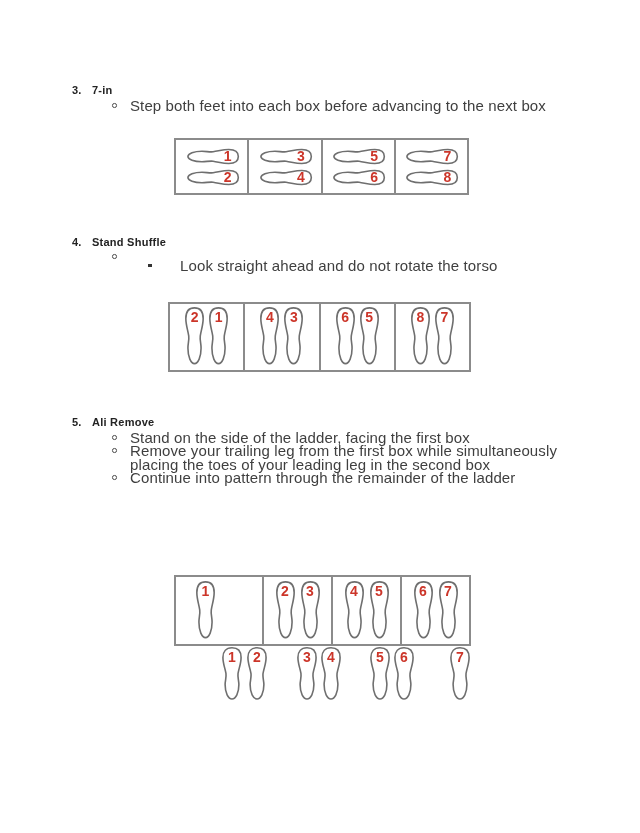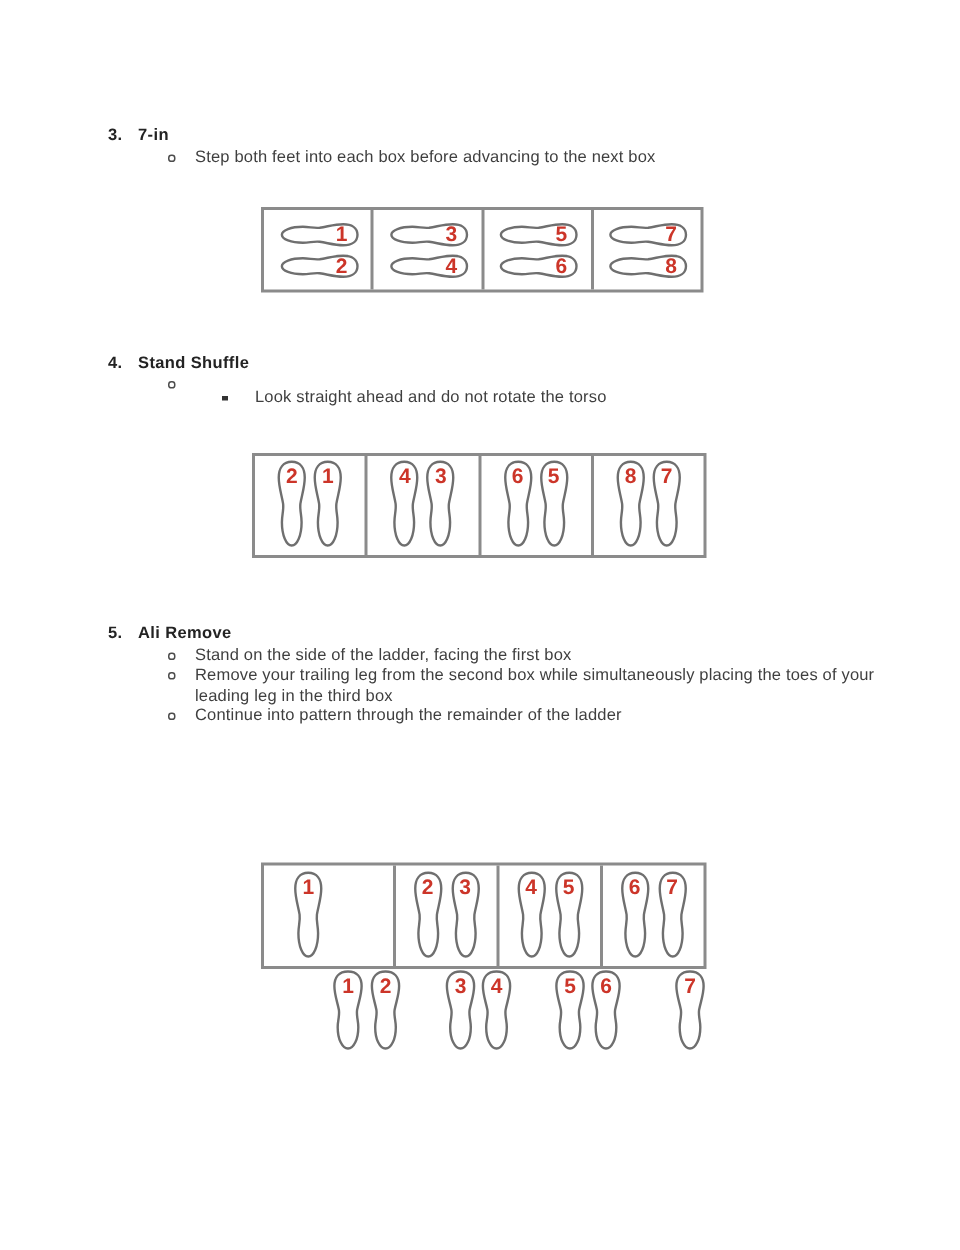--- a/index.html
+++ b/index.html
@@ -17,22 +17,22 @@
   #h5 { top:416px; left:72px; }
   
   .bullets { position:absolute; left:112px; }
   #b3 { top:99px; }
   #b4 { top:250px; }
   #b5 { top:431px; }
   .bullet { display:flex; align-items:flex-start; }
   .bmark { flex:0 0 18px; padding-top:4px; }
   .bmark i { display:block; width:4.5px; height:4.5px; border:1px solid #4c4c4c;
              border-radius:50%; }
-  .btext { font-size:11px; line-height:13.4px; letter-spacing:0.12px; width:456px; }
-  .bullet.lvl2 { padding-left:36px; }
+  .btext { font-size:15px; line-height:13.4px; letter-spacing:0.12px; width:456px; }
+  .bullet.lvl2 { padding-left:36px;gap:10px; }
   .bullet.lvl2 .bmark { flex:0 0 22px; padding-top:5px; }
   .bullet.lvl2 .bmark i { width:3.5px; height:3.5px; background:#333; border:none;
                           border-radius:0; }
   
   .ladder { position:absolute; display:flex; border:2px solid #8b8b8b; background:#fff; }
   .lcell { flex:1 1 0; border-right:2px solid #8b8b8b; display:flex;
            align-items:center; justify-content:center; }
   .lcell:last-child { border-right:0; }
   #d1 { top:138px; left:174px; width:295px; height:57px; }
   #d1 .lcell { flex-direction:column; gap:4px; }
@@ -230,21 +230,21 @@
     <div class="bullet lvl1">
       <span class="bmark">
           <i></i>
         </span>
       <span class="btext">Stand on the side of the ladder, facing the first box</span>
     </div>
     <div class="bullet lvl1">
       <span class="bmark">
           <i></i>
         </span>
-      <span class="btext">Remove your trailing leg from the second box while simultaneously placing the toes of your leading leg in the third box</span>
+      <span class="btext">Remove your trailing leg from the first box while simultaneously placing the toes of your leading leg in the second box</span>
     </div>
     <div class="bullet lvl1">
       <span class="bmark">
           <i></i>
         </span>
       <span class="btext">Continue into pattern through the remainder of the ladder</span>
     </div>
   </div>
 
   <div id="d3wrap">

